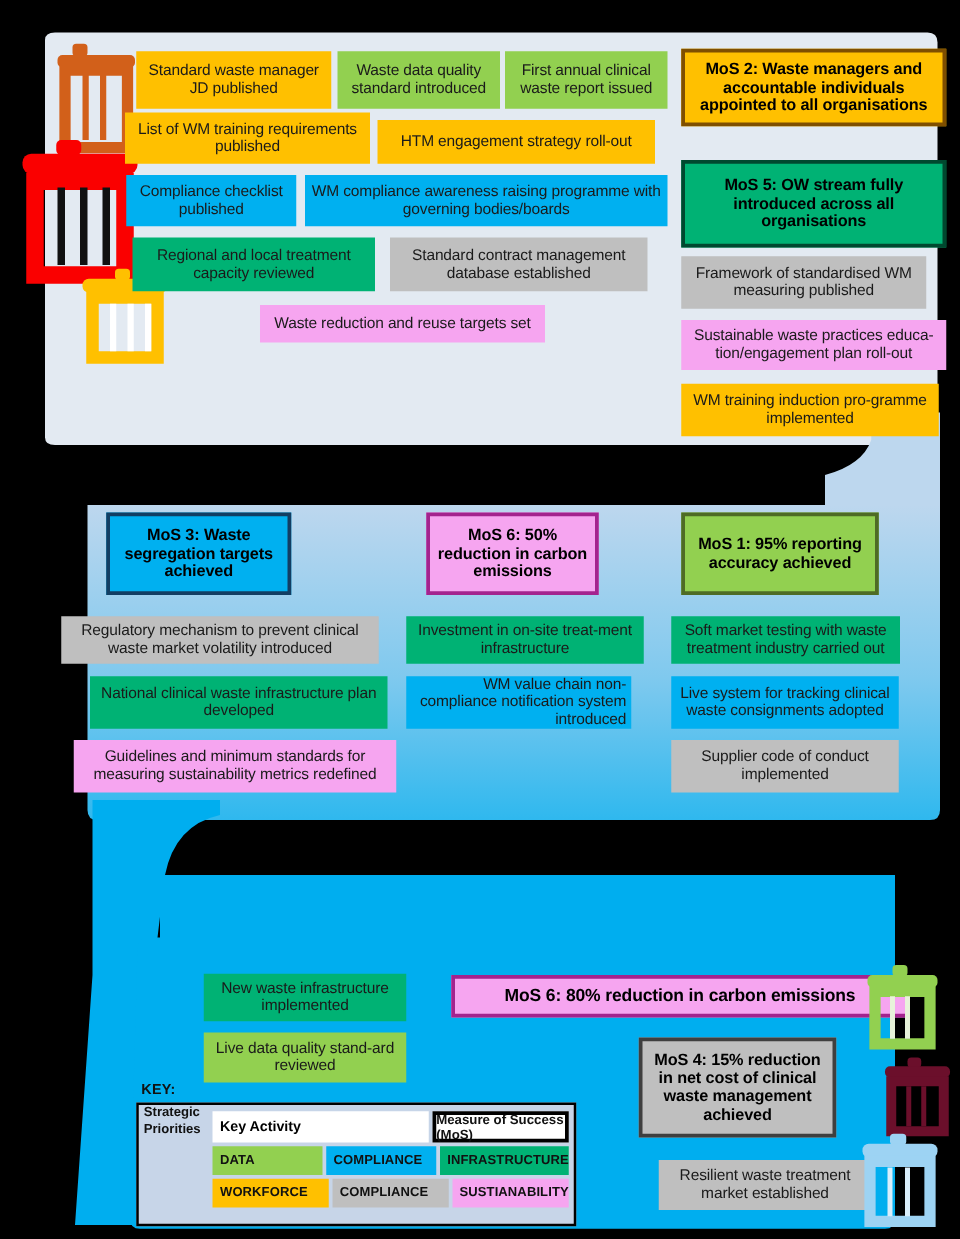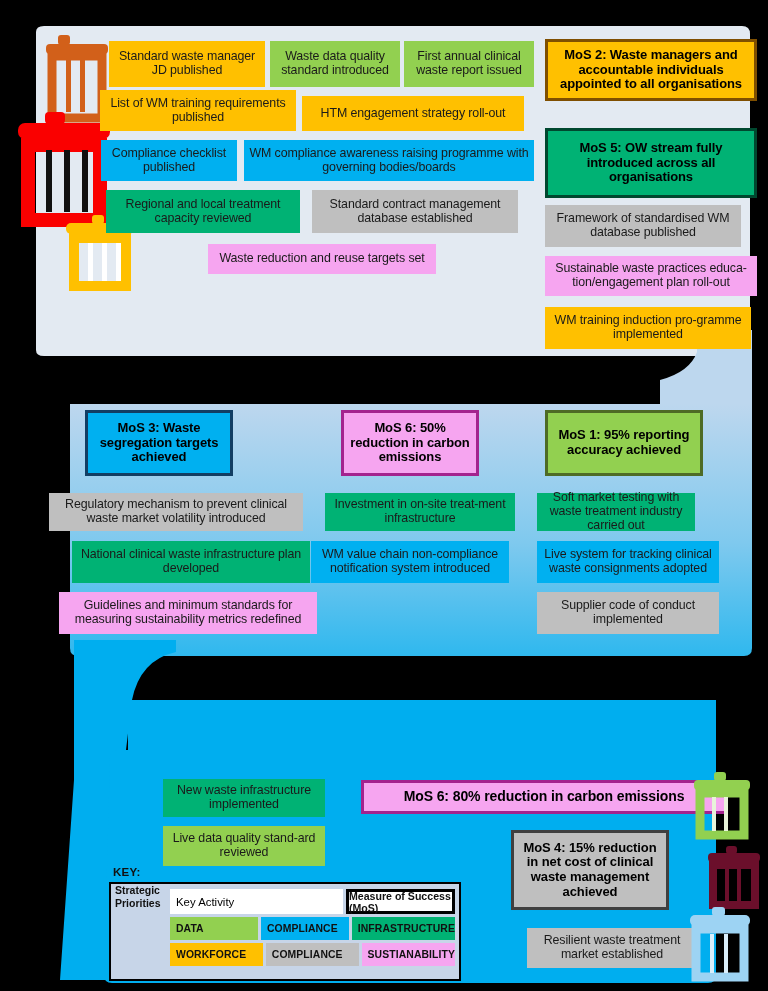--- a/index.html
+++ b/index.html
@@ -62,21 +62,21 @@
     font-size:10.5px;font-weight:bold;color:#111;line-height:1.25;
   }
   #key-grid{flex:1;display:flex;flex-direction:column;gap:3px;padding:5px 4px 5px 0;}
   #key-row-top{display:flex;gap:3px;height:25px;}
   .key-chip{
     display:flex;align-items:center;
     font-size:10.4px;font-weight:bold;color:#111;
     padding-left:6px;letter-spacing:.1px;box-sizing:border-box;
   }
   #key-activity{
-    flex:1.62;background:#fff;font-weight:400;font-size:11.4px;
+    flex:1.62;background:#fff;font-weight:700;font-size:11.4px;
     display:flex;align-items:center;padding-left:6px;box-sizing:border-box;
   }
   #key-mos{
     flex:1;background:#fff;border:3px solid #000;box-sizing:border-box;
     display:flex;align-items:center;justify-content:center;
     font-size:10.6px;font-weight:bold;color:#111;
   }
   .key-row{display:flex;gap:3px;height:23px;}
   .key-row .key-chip{flex:1;}
 
@@ -156,36 +156,36 @@
     <div class="box act c-compliance" style="left:101px;top:140px;width:136px;height:41px;">Compliance checklist published</div>
     <div class="box act c-compliance" style="left:244px;top:140px;width:290px;height:41px;">WM compliance awareness raising programme with governing bodies/boards</div>
 
     <div class="box act c-infrastructure" style="left:106px;top:190px;width:194px;height:43px;">Regional and local treatment capacity reviewed</div>
     <div class="box act c-commercials" style="left:312px;top:190px;width:206px;height:43px;">Standard contract management database established</div>
 
     <div class="box act c-sustainability" style="left:208px;top:244px;width:228px;height:30px;">Waste reduction and reuse targets set</div>
 
     <div class="box mos c-workforce" style="left:545px;top:39px;width:212px;height:62px;">MoS 2: Waste managers and accountable individuals appointed to all organisations</div>
     <div class="box mos c-infrastructure" style="left:545px;top:128px;width:212px;height:70px;">MoS 5: OW stream fully introduced across all organisations</div>
-    <div class="box act c-commercials" style="left:545px;top:205px;width:196px;height:42px;">Framework of standardised WM database published</div>
+    <div class="box act c-commercials" style="left:545px;top:205px;width:196px;height:42px;">Framework of standardised WM measuring published</div>
     <div class="box act c-sustainability" style="left:545px;top:256px;width:212px;height:40px;">Sustainable waste practices educa-tion/engagement plan roll-out</div>
     <div class="box act c-workforce" style="left:545px;top:307px;width:206px;height:42px;">WM training induction pro-gramme implemented</div>
 
     <div class="box mos c-compliance" style="left:85px;top:410px;width:148px;height:66px;">MoS 3: Waste segregation targets achieved</div>
     <div class="box mos c-sustainability" style="left:341px;top:410px;width:138px;height:66px;">MoS 6: 50% reduction in carbon emissions</div>
     <div class="box mos c-data" style="left:545px;top:410px;width:158px;height:66px;">MoS 1: 95% reporting accuracy achieved</div>
 
     <div class="box act c-commercials" style="left:49px;top:493px;width:254px;height:38px;">Regulatory mechanism to prevent clinical waste market volatility introduced</div>
     <div class="box act c-infrastructure" style="left:72px;top:541px;width:238px;height:42px;">National clinical waste infrastructure plan developed</div>
     <div class="box act c-sustainability" style="left:59px;top:592px;width:258px;height:42px;">Guidelines and minimum standards for measuring sustainability metrics redefined</div>
 
     <div class="box act c-infrastructure" style="left:325px;top:493px;width:190px;height:38px;">Investment in on-site treat-ment infrastructure</div>
-    <div class="box act c-compliance" style="left:311px;top:541px;width:198px;height:42px;">WM value chain non-compliance notification system introduced</div>
-
-    <div class="box act c-infrastructure" style="left:537px;top:493px;width:158px;height:38px;">Soft market testing with waste treatment industry carried out</div>
+    <div class="box act c-compliance" style="left:325px;top:541px;width:180px;height:42px;text-align:right;">WM value chain non-compliance notification system introduced</div>
+
+    <div class="box act c-infrastructure" style="left:537px;top:493px;width:183px;height:38px;">Soft market testing with waste treatment industry carried out</div>
     <div class="box act c-compliance" style="left:537px;top:541px;width:182px;height:42px;">Live system for tracking clinical waste consignments adopted</div>
     <div class="box act c-commercials" style="left:537px;top:592px;width:182px;height:42px;">Supplier code of conduct implemented</div>
 
     <div class="box act c-infrastructure" style="left:163px;top:779px;width:162px;height:38px;">New waste infrastructure implemented</div>
     <div class="box act c-data" style="left:163px;top:826px;width:162px;height:40px;">Live data quality stand-ard reviewed</div>
 
     <div class="box mos wide c-sustainability" style="left:333px;top:780px;width:366px;height:34px;margin-left:28px;">MoS 6: 80% reduction in carbon emissions</div>
 
     <div class="box mos c-commercials" style="left:511px;top:830px;width:158px;height:80px;">MoS 4: 15% reduction in net cost of clinical waste management achieved</div>
     <div class="box act c-commercials" style="left:527px;top:928px;width:170px;height:40px;">Resilient waste treatment market established</div>

